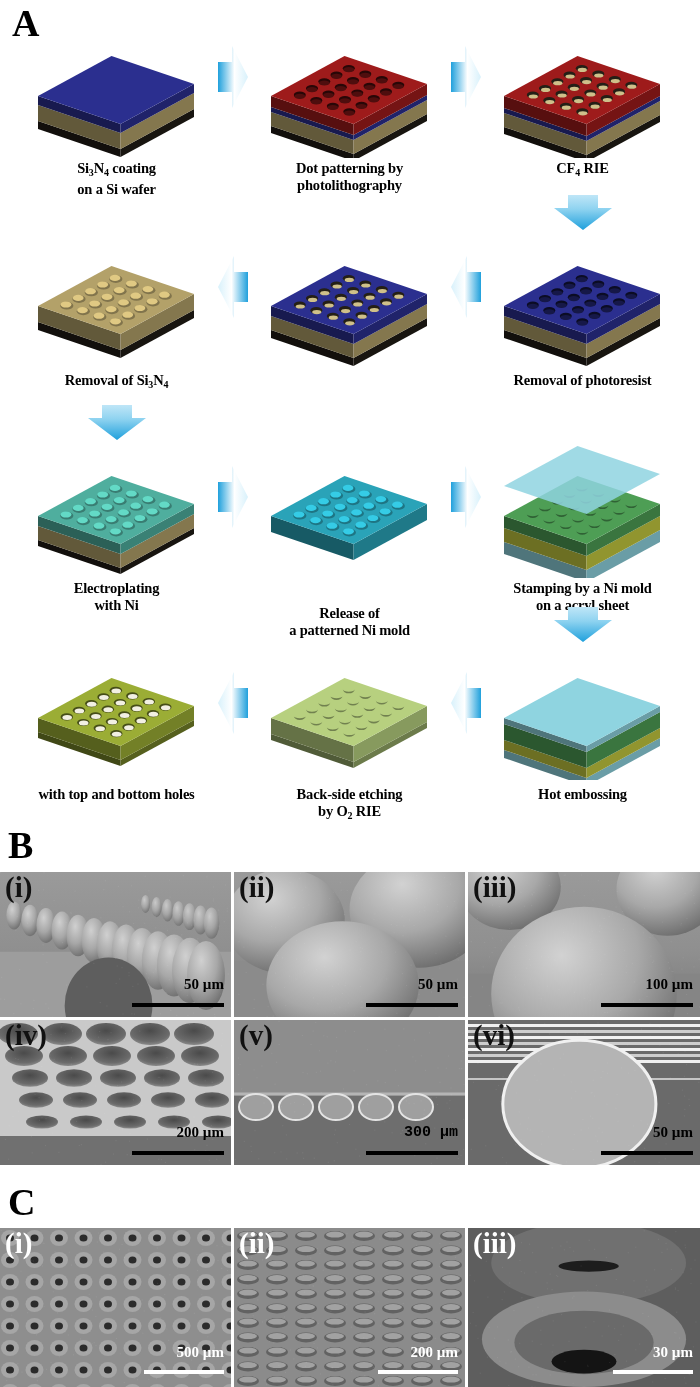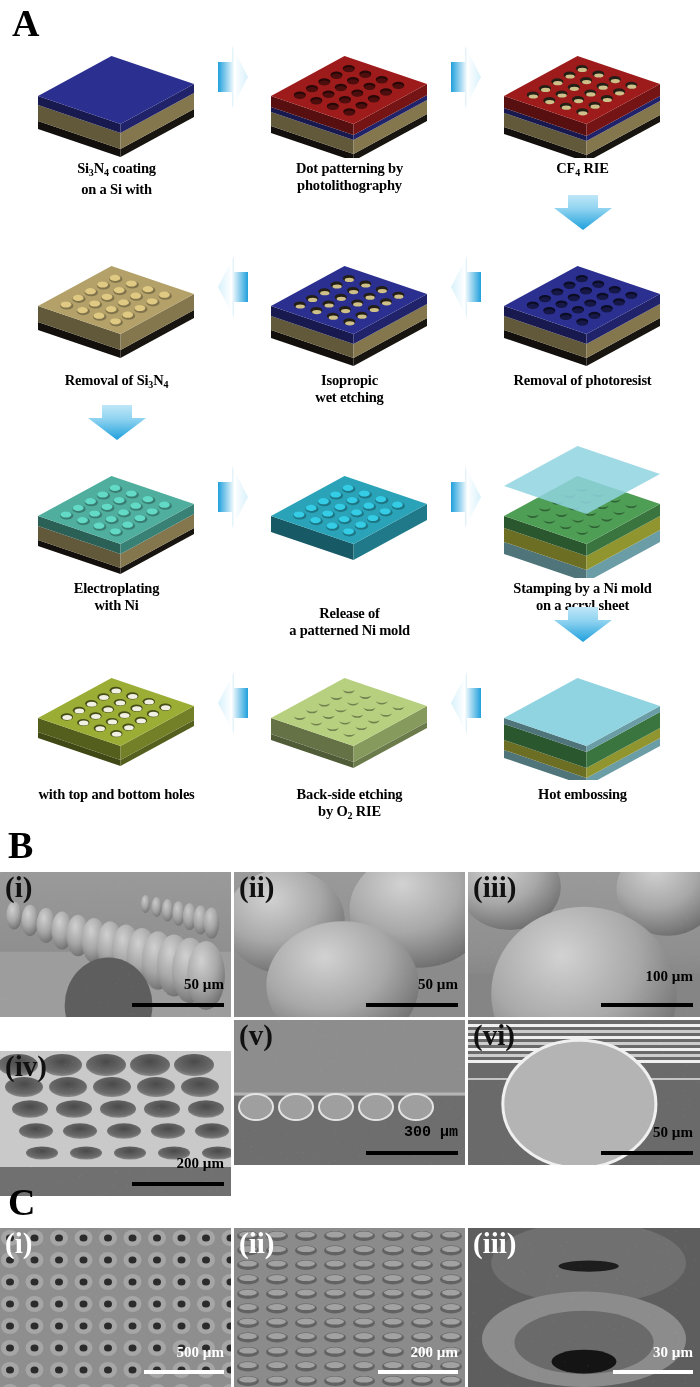--- a/index.html
+++ b/index.html
@@ -55,21 +55,21 @@
           <polygon points="120.5,131 194,91 194,99 120.5,139" fill="#181510"></polygon>
           <polygon points="38,87 120.5,115 120.5,131 38,103" fill="#62593a"></polygon>
           <polygon points="120.5,115 194,75 194,91 120.5,131" fill="#84774e"></polygon>
           <polygon points="38,78 120.5,106 120.5,115 38,87" fill="#181a4f"></polygon>
           <polygon points="120.5,106 194,66 194,75 120.5,115" fill="#20236a"></polygon>
           <polygon points="38,78 111.5,38 194,66 120.5,106" fill="#2b2f8f"></polygon>
           </svg></div>
     </div>
     <div class="cap" style="position: absolute; left: 0px; top: 160px; width: 233px;">
       <div>Si<sub>3</sub>N<sub>4</sub> coating</div>
-      <div>on a Si with</div>
+      <div>on a Si wafer</div>
     </div>
     <div class="stepcell" style="left: 233px; top: 18px;">
       <div class="art"><svg width="233" height="140" viewBox="0 0 233 140">
             <polygon points="38,108 120.5,136 120.5,143 38,115" fill="#120f0c"></polygon>
           <polygon points="120.5,136 194,96 194,103 120.5,143" fill="#181510"></polygon>
           <polygon points="38,94 120.5,122 120.5,136 38,108" fill="#62593a"></polygon>
           <polygon points="120.5,122 194,82 194,96 120.5,136" fill="#84774e"></polygon>
           <polygon points="38,89 120.5,117 120.5,122 38,94" fill="#181a4f"></polygon>
           <polygon points="120.5,117 194,77 194,82 120.5,122" fill="#20236a"></polygon>
           <polygon points="38,78 120.5,106 120.5,117 38,89" fill="#570f0f"></polygon>
@@ -272,24 +272,20 @@
           <ellipse cx="116.8" cy="95.3" rx="4.6" ry="2.1" fill="#cfc08a"></ellipse>
           <ellipse cx="128.5" cy="87.1" rx="6" ry="3.4" fill="#241f16"></ellipse>
           <ellipse cx="129.1" cy="88.7" rx="4.6" ry="2.1" fill="#cfc08a"></ellipse>
           <ellipse cx="140.8" cy="80.4" rx="6" ry="3.4" fill="#241f16"></ellipse>
           <ellipse cx="141.3" cy="82.0" rx="4.6" ry="2.1" fill="#cfc08a"></ellipse>
           <ellipse cx="153.0" cy="73.7" rx="6" ry="3.4" fill="#241f16"></ellipse>
           <ellipse cx="153.6" cy="75.3" rx="4.6" ry="2.1" fill="#cfc08a"></ellipse>
           <ellipse cx="165.3" cy="67.1" rx="6" ry="3.4" fill="#241f16"></ellipse>
           <ellipse cx="165.8" cy="68.7" rx="4.6" ry="2.1" fill="#cfc08a"></ellipse>
           </svg></div>
-    </div>
-    <div class="cap" style="position: absolute; left: 233px; top: 372px; width: 233px;">
-      <div>Isopropic</div>
-      <div>wet etching</div>
     </div>
     <div class="stepcell" style="left: 466px; top: 228px;">
       <div class="art"><svg width="233" height="140" viewBox="0 0 233 140">
             <polygon points="38,102 120.5,130 120.5,138 38,110" fill="#120f0c"></polygon>
           <polygon points="120.5,130 194,90 194,98 120.5,138" fill="#181510"></polygon>
           <polygon points="38,88 120.5,116 120.5,130 38,102" fill="#62593a"></polygon>
           <polygon points="120.5,116 194,76 194,90 120.5,130" fill="#84774e"></polygon>
           <polygon points="38,78 120.5,106 120.5,116 38,88" fill="#181a4f"></polygon>
           <polygon points="120.5,106 194,66 194,76 120.5,116" fill="#20236a"></polygon>
           <polygon points="38,78 111.5,38 194,66 120.5,106" fill="#2b2f8f"></polygon>
@@ -1197,22 +1193,22 @@
         <rect x="121.9" y="111.7" width="1.2" height="1.2" fill="#ffffff" opacity="0.07"></rect>
         <rect x="182.3" y="83.5" width="1.2" height="1.2" fill="#ffffff" opacity="0.07"></rect>
         <rect x="17.6" y="16.9" width="1.2" height="1.2" fill="#ffffff" opacity="0.07"></rect>
         <rect x="51.0" y="137.6" width="1.2" height="1.2" fill="#ffffff" opacity="0.07"></rect>
         <rect x="61.8" y="92.6" width="1.2" height="1.2" fill="#ffffff" opacity="0.07"></rect>
         <rect x="30.8" y="34.1" width="1.2" height="1.2" fill="#ffffff" opacity="0.07"></rect>
         <rect x="178.4" y="123.9" width="1.2" height="1.2" fill="#ffffff" opacity="0.07"></rect>
         <rect x="214.0" y="5.6" width="1.2" height="1.2" fill="#ffffff" opacity="0.07"></rect>
         <rect x="116.1" y="126.0" width="1.2" height="1.2" fill="#ffffff" opacity="0.07"></rect>
         <rect x="93.1" y="12.2" width="1.2" height="1.2" fill="#ffffff" opacity="0.07"></rect>
-      </svg><div class="tilelabel dark">(iii)</div><div class="scaletext dark" style="bottom: 32px; text-align: center;">100 µm</div><div class="scalebar dark" style="bottom: 10px; width: 92px;"></div></div>
-    <div class="tile" style="left: 0px; top: 1020px; width: 231px; height: 145px; margin-top: 31px;"><svg width="231" height="145" viewBox="0 0 231 145" preserveAspectRatio="none">
+      </svg><div class="tilelabel dark">(iii)</div><div class="scaletext dark" style="bottom: 24px; text-align: center;">100 µm</div><div class="scalebar dark" style="bottom: 10px; width: 92px;"></div></div>
+    <div class="tile" style="left: 0px; top: 1020px; width: 231px; height: 145px;"><svg width="231" height="145" viewBox="0 0 231 145" preserveAspectRatio="none">
         <defs>
     <linearGradient id="grad3" x1="0" y1="0" x2="0" y2="1">
       <stop offset="0%" stop-color="#9a9a9a"></stop>
             <stop offset="55%" stop-color="#8f8f8f"></stop>
       <stop offset="100%" stop-color="#7a7a7a"></stop>
     </linearGradient>
     <radialGradient id="dome3" cx="38%" cy="28%" r="75%">
       <stop offset="0%" stop-color="#d2d2d2"></stop>
             <stop offset="55%" stop-color="#a8a8a8"></stop>
       <stop offset="100%" stop-color="#6e6e6e"></stop>

